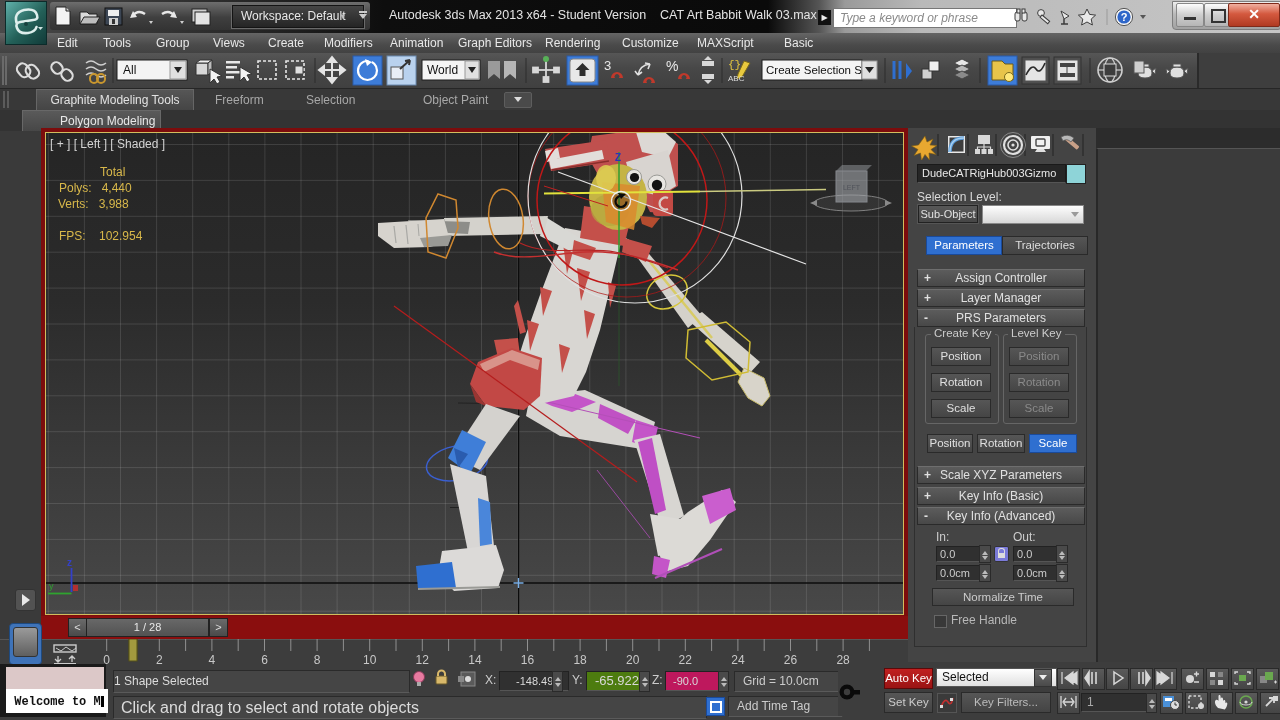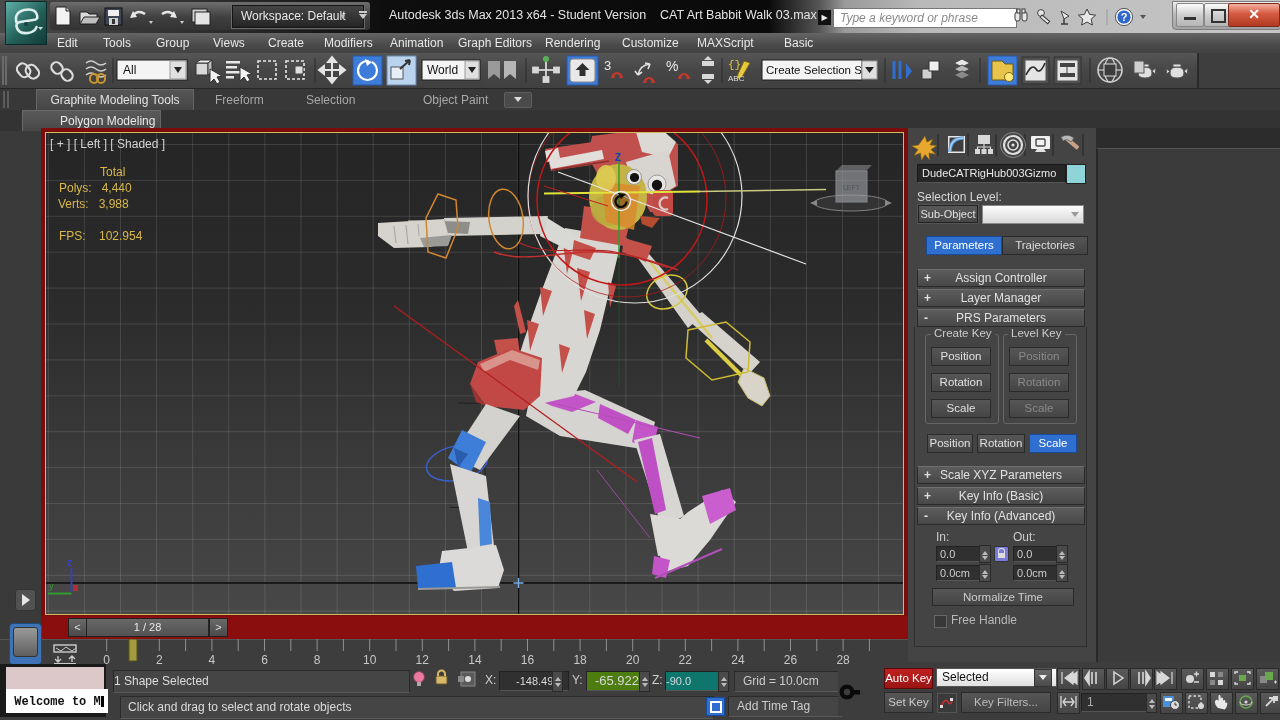--- a/index.html
+++ b/index.html
@@ -540,21 +540,21 @@
   <rect x="2" y="3" width="22" height="7" fill="none" stroke="#ccc" stroke-width="1.4"></rect>
   <path d="M4 6 l5 3 5 -4 6 4 4 -3" stroke="#ccc" fill="none"></path>
   <path d="M6 14 l0 6 m-3 -3 l3 3 3 -3 M20 20 l0 -6 m-3 3 l3 -3 3 3" stroke="#ccc" stroke-width="1.3" fill="none"></path>
   <rect x="2" y="21" width="22" height="2.6" fill="#ccc"></rect>
 </svg>
 
 <div class="abs" style="left:0;top:668px;width:908px;height:26px;background:#3d3d3d;"></div>
 <div class="abs" style="left:0;top:694px;width:908px;height:26px;background:#3d3d3d;"></div>
 
 <div class="abs tx" style="left:113px;top:670px;width:295px;height:21px;background:#454545;border:1px solid #2a2a2a;border-bottom-color:#5a5a5a;color:#dcdcdc;font-size:12px;line-height:21px;">1 Shape Selected</div>
-<div class="abs tx" style="left:120px;top:696px;width:585px;height:21px;background:#454545;border:1px solid #2a2a2a;border-bottom-color:#5a5a5a;color:#dcdcdc;font-size:12px;line-height:21px;padding-left:7px;">Click and drag to select and rotate objects</div>
+<div class="abs tx" style="left:113px;top:696px;width:585px;height:21px;background:#454545;border:1px solid #2a2a2a;border-bottom-color:#5a5a5a;color:#dcdcdc;font-size:16px;line-height:21px;padding-left:7px;">Click and drag to select and rotate objects</div>
 
 <div class="abs" style="left:0px;top:664px;width:106px;height:53px;background:#1a1a1a;"></div>
 <div class="abs" style="left:6px;top:667px;width:98px;height:22px;background:#dcc8c8;"></div>
 <div class="abs tx" style="left:6px;top:689px;width:98px;height:24px;background:#fff;color:#111;font-family:'Liberation Mono',monospace;font-size:12px;font-weight:bold;line-height:26px;padding-left:4px;text-align:center;">Welcome to M<span style="border-left:3px solid #000;height:11px;display:inline-block;vertical-align:middle;margin-left:0px;"></span></div>
 
 <svg class="abs" style="left:408px;top:668px;" width="470" height="52" viewBox="0 0 470 52">
 
   <circle cx="11" cy="9" r="5.5" fill="#e87aa0" stroke="#8a3a5a"></circle>
     <rect x="9" y="14" width="4" height="4" fill="#aaa"></rect>
 
@@ -571,21 +571,21 @@
     <div style="margin:2px auto 0;width:0;border:3px solid transparent;border-bottom:4px solid #bbb;"></div>
     <div style="margin:2px auto 0;width:0;border:3px solid transparent;border-top:4px solid #bbb;"></div>
   </div>
 <span class="abs tx" style="left:572px;top:673px;color:#ccc;font-size:12px;">Y:</span>
 <div class="abs tx" style="left:586px;top:671px;width:52px;height:18px;background:#4d7c0f;border:1px solid #222;border-bottom-color:#555;color:#d8d8d8;font-size:13px;line-height:18px;padding-left:4px;text-align:center;">-65.922</div>
 <div class="abs" style="left:639px;top:671px;width:9px;height:19px;background:#4a4a4a;border:1px solid #2a2a2a;">
     <div style="margin:2px auto 0;width:0;border:3px solid transparent;border-bottom:4px solid #bbb;"></div>
     <div style="margin:2px auto 0;width:0;border:3px solid transparent;border-top:4px solid #bbb;"></div>
   </div>
 <span class="abs tx" style="left:652px;top:673px;color:#ccc;font-size:12px;">Z:</span>
-<div class="abs tx" style="left:665px;top:671px;width:52px;height:18px;background:#0f766e;border:1px solid #222;border-bottom-color:#555;color:#d8d8d8;font-size:11px;line-height:18px;padding-left:0;">-90.0</div>
+<div class="abs tx" style="left:665px;top:671px;width:52px;height:18px;background:#be185d;border:1px solid #222;border-bottom-color:#555;color:#d8d8d8;font-size:11px;line-height:18px;padding-left:7px;">-90.0</div>
 <div class="abs" style="left:718px;top:671px;width:9px;height:19px;background:#4a4a4a;border:1px solid #2a2a2a;">
     <div style="margin:2px auto 0;width:0;border:3px solid transparent;border-bottom:4px solid #bbb;"></div>
     <div style="margin:2px auto 0;width:0;border:3px solid transparent;border-top:4px solid #bbb;"></div>
   </div>
 <div class="abs tx" style="left:734px;top:671px;width:100px;height:19px;background:#454545;border:1px solid #2a2a2a;border-bottom-color:#5a5a5a;color:#ccc;font-size:12px;line-height:19px;padding-left:8px;">Grid = 10.0cm</div>
 
 <div class="abs" style="left:706px;top:697px;width:17px;height:17px;background:#2f6fd0;border:1px solid #1a4a9a;">
     <div style="margin:3px auto 0;width:8px;height:8px;border:2px solid #fff;"></div>
   </div>
 <div class="abs tx" style="left:728px;top:696px;width:105px;height:19px;background:#454545;border:1px solid #2a2a2a;border-bottom-color:#5a5a5a;color:#ccc;font-size:12px;line-height:19px;padding-left:8px;">Add Time Tag</div>

